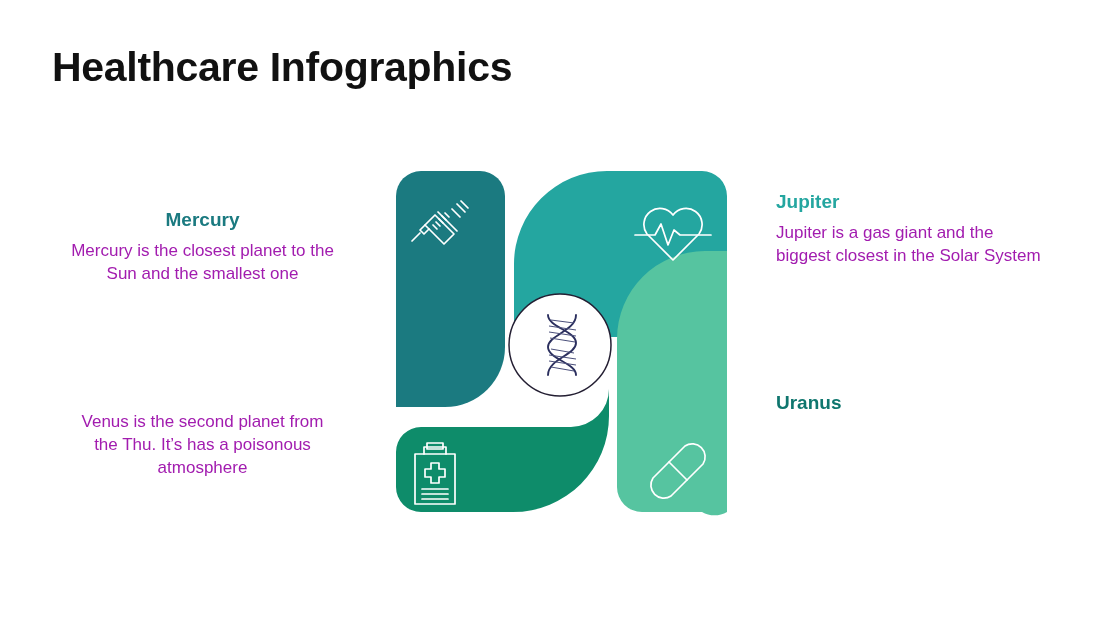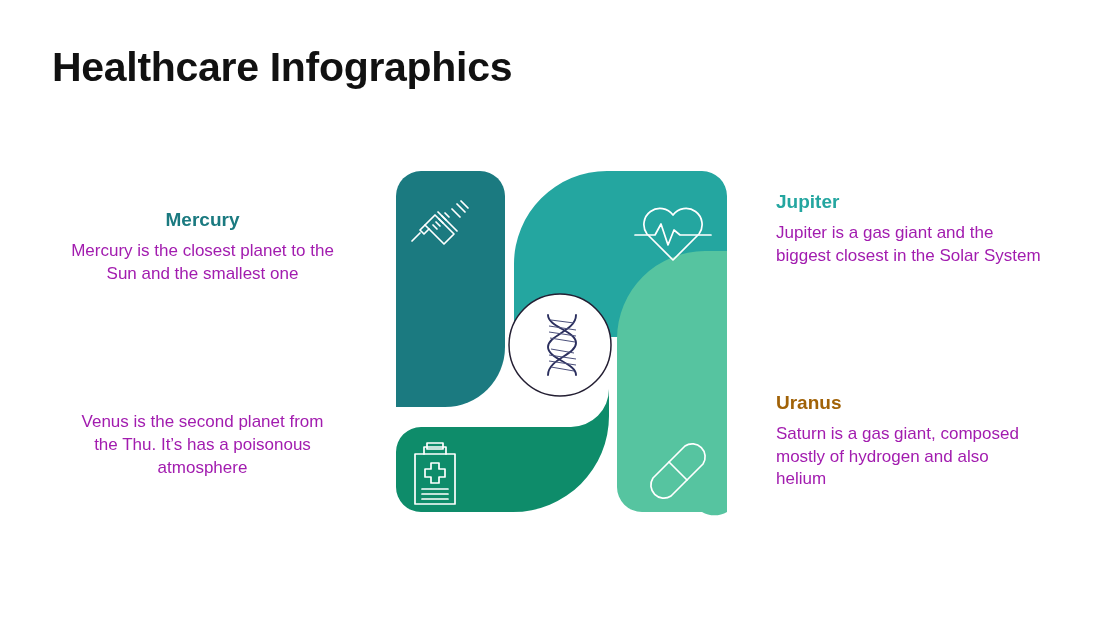--- a/index.html
+++ b/index.html
@@ -71,22 +71,21 @@
   <div class="text-block left" id="block-venus">
     <div class="item-body">Venus is the second planet from the Thu. It’s has a poisonous atmosphere</div>
   </div>
 
   <div class="text-block right" id="block-jupiter">
     <div class="item-heading" style="color:#24A6A0">Jupiter</div>
     <div class="item-body">Jupiter is a gas giant and the biggest closest in the Solar System</div>
   </div>
 
   <div class="text-block right" id="block-uranus">
-    <div class="item-heading" style="color:#a16207">Uranus</div>
-    <div class="item-body">Saturn is a gas giant, composed mostly of hydrogen and also helium</div>
+    <div class="item-heading" style="color:#0f766e">Uranus</div>
   </div>
 
   <div class="pinwheel">
     <svg viewBox="0 0 345 355" xmlns="http://www.w3.org/2000/svg">
 
       <path d="M 7 32
                A 25 25 0 0 1 32 7
                L 91 7
                A 25 25 0 0 1 116 32
                L 116 183

